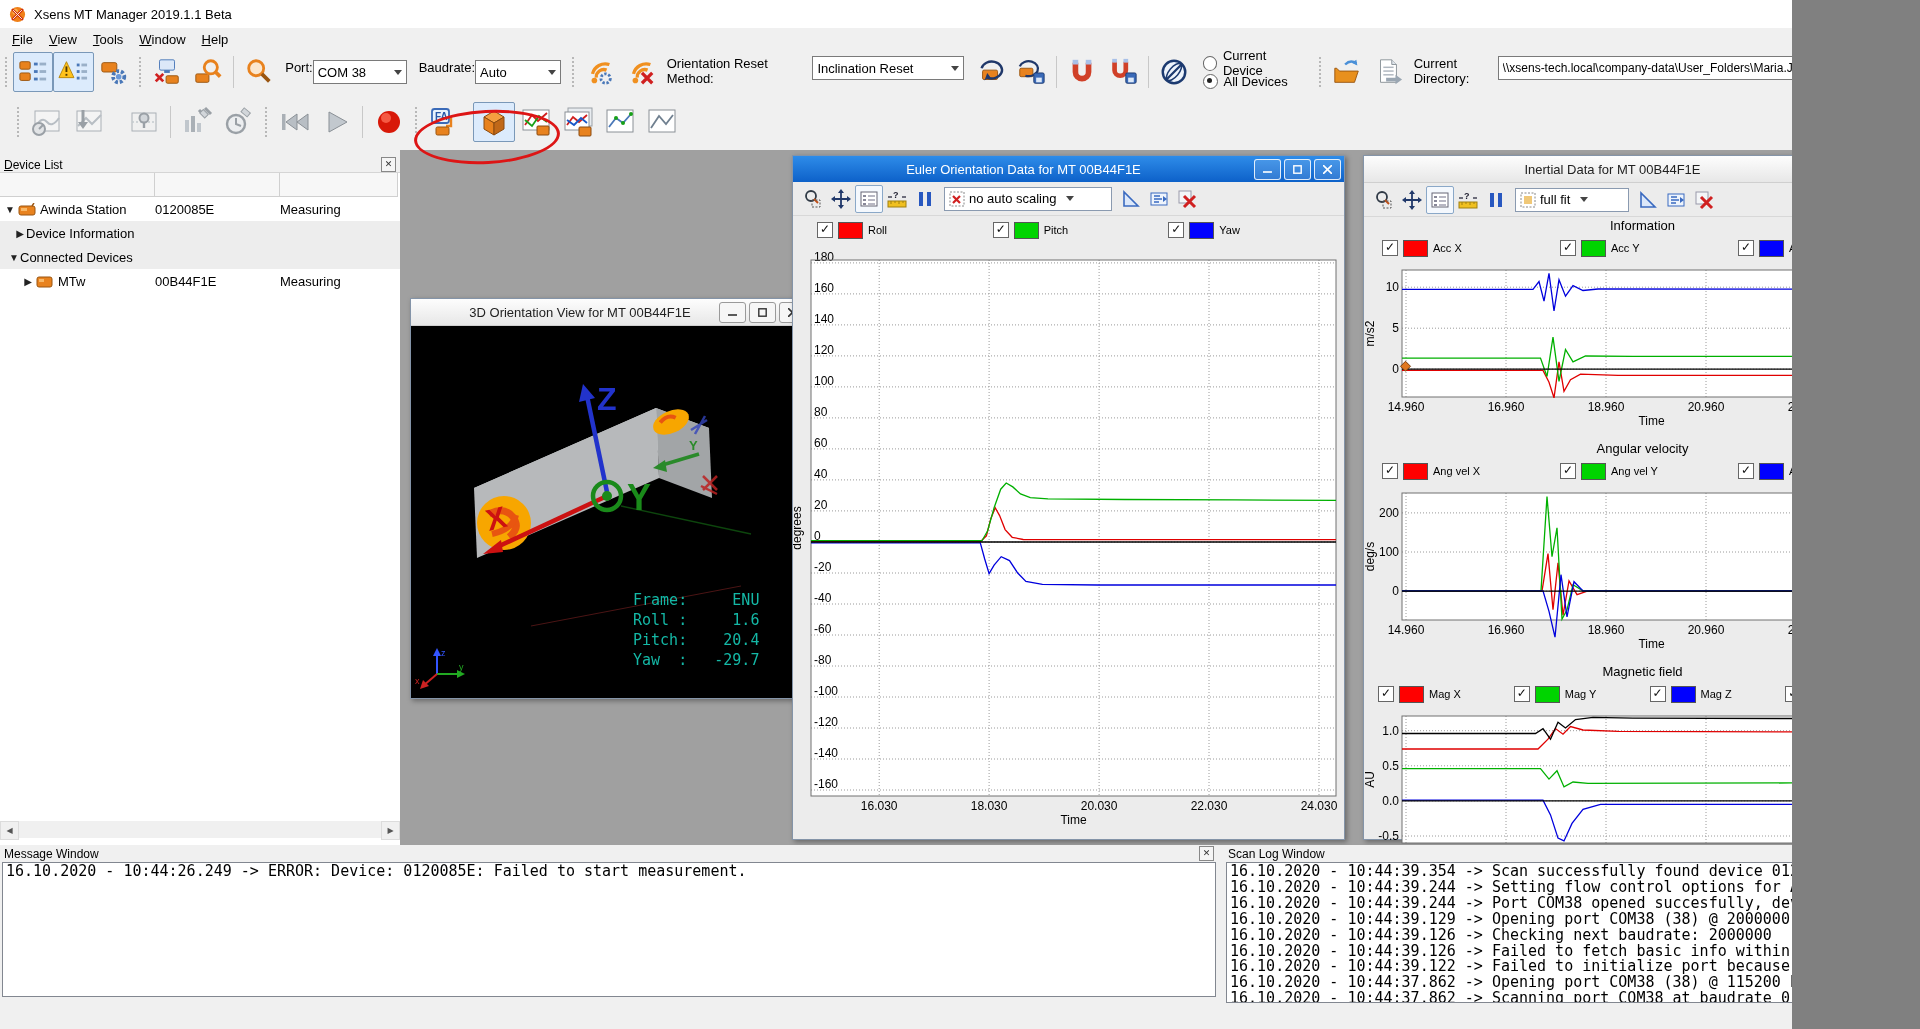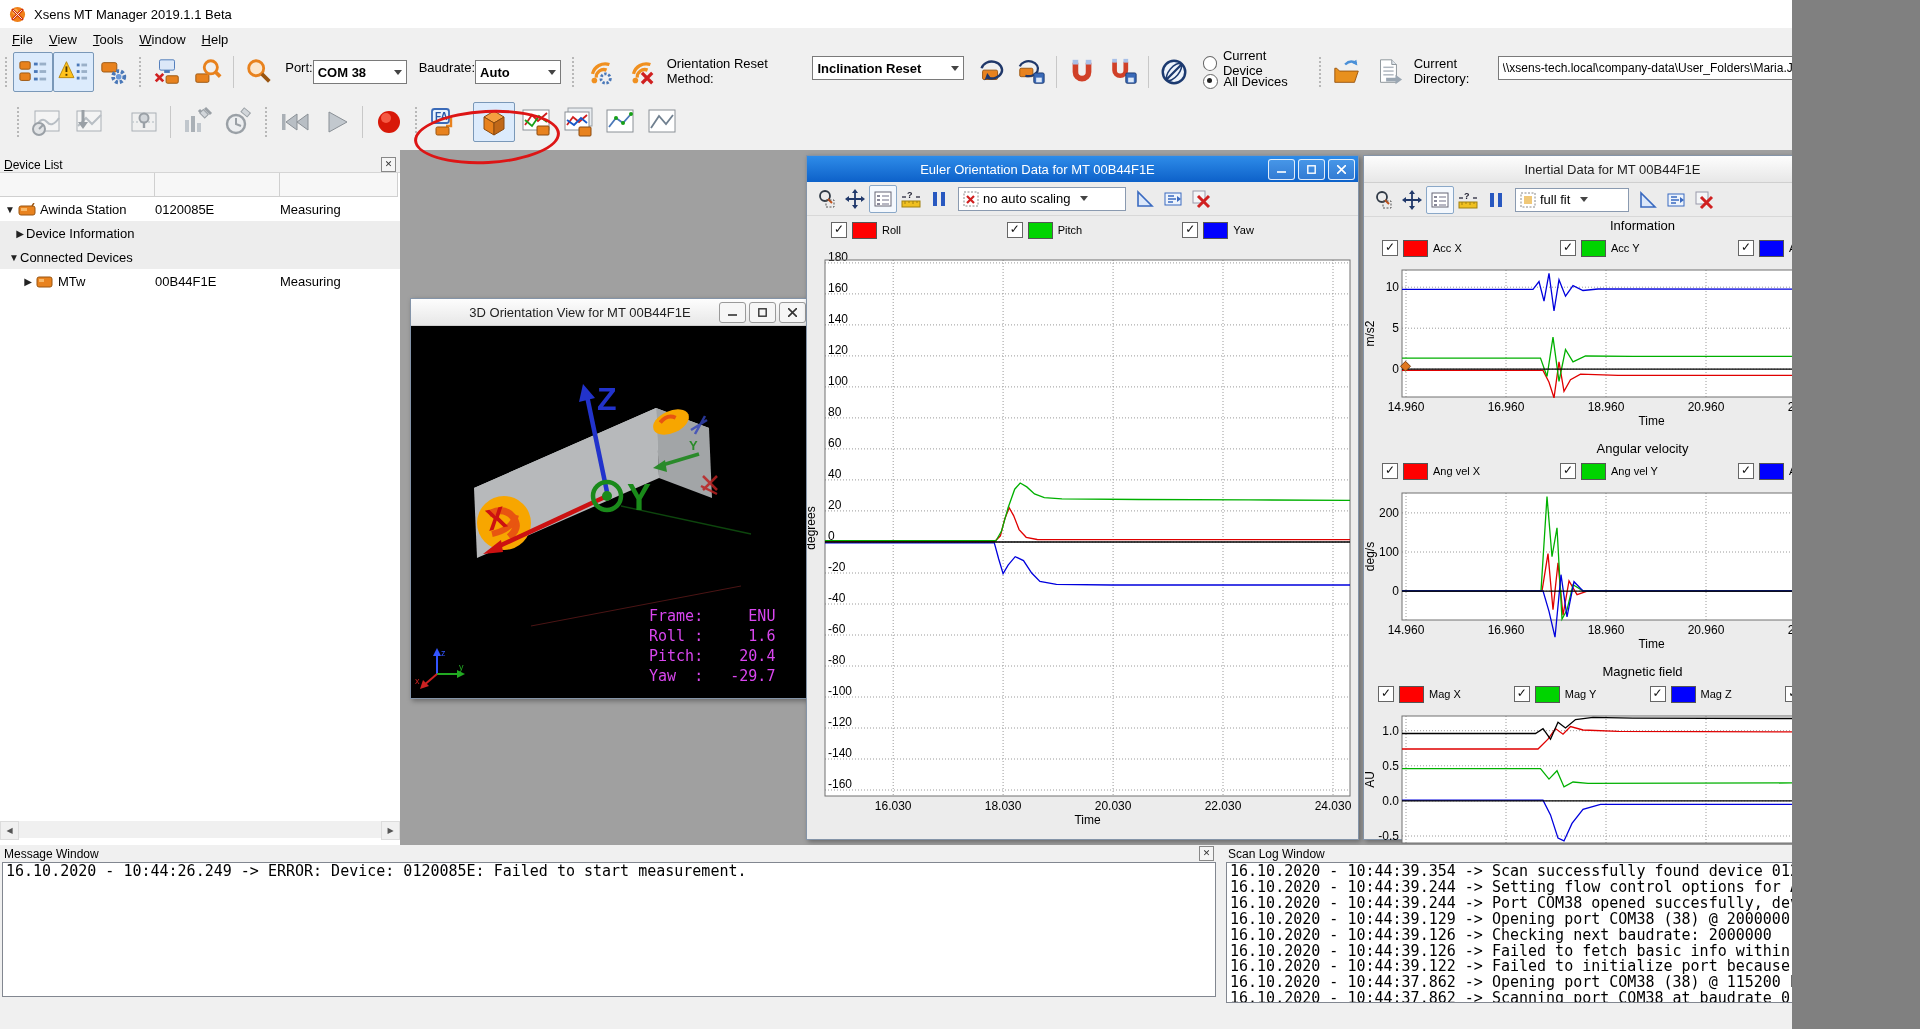--- a/index.html
+++ b/index.html
@@ -23,21 +23,21 @@
   #toolbar1{top:50px;height:44px;}
   #toolbar2{top:94px;height:56px;border-bottom:1px solid #b5b5b5;overflow:visible;padding-left:12px;}
   .grip{width:5px;height:32px;margin:0 4px;background-image:radial-gradient(#b8b8b8 1px,transparent 1.2px);
         background-size:4px 4px;}
   .tsep{width:1px;height:32px;background:#c8c8c8;margin:0 5px;}
   .tbtn{width:40px;height:38px;display:flex;align-items:center;justify-content:center;border:1px solid transparent;border-radius:2px;}
   .tbtn.pressed{border:1px solid #7a98b8;background:#dcebfc;}
   .tbtn svg{display:block;}
   .stack{display:flex;flex-direction:row;justify-content:center;margin:0 6px;}
   .stack .lab{font-size:13px;margin-bottom:2px;}
-  .combo{display:flex;align-items:center;height:22px;background:#fff;border:1px solid #7a7a7a;padding:0 4px;font-weight:bold;}
+  .combo{display:flex;align-items:center;height:22px;background:#fff;border:1px solid #7a7a7a;padding:0 4px;}
   .combo .val{flex:1;font-size:13px;padding-right:8px;}
   .arrow-down{width:0;height:0;border-left:4px solid transparent;border-right:4px solid transparent;border-top:5px solid #444;margin-left:4px;}
   .radiogrp{display:flex;flex-direction:column;margin:0 8px;}
   .radio{display:flex;align-items:center;height:18px;}
   .rdot{width:13px;height:13px;border-radius:50%;border:1px solid #666;background:#fff;margin-right:6px;position:relative;}
   .rdot.sel::after{content:"";position:absolute;left:3px;top:3px;width:5px;height:5px;border-radius:50%;background:#222;}
   #dirinput{width:368px;height:22px;background:#fff;border:1px solid #7a7a7a;display:flex;align-items:center;padding:0 2px 0 4px;}
   #dirinput .val{flex:1;font-size:12px;white-space:nowrap;overflow:hidden;}
   #redcircle{position:absolute;left:414px;top:16px;width:140px;height:48px;border:3px solid #dd1515;
              border-radius:50%;transform:rotate(-3deg);pointer-events:none;z-index:50;}
@@ -75,21 +75,21 @@
   .pcombo .val{font-size:13px;margin:0 6px 0 4px;}
   .legrow{display:flex;align-items:center;height:28px;padding-left:24px;}
   .legitem{display:flex;align-items:center;width:178px;}
   .legitem.w140{width:143px;}
   .cb{width:14px;height:14px;background:#fff;border:1px solid #666;font-size:12px;line-height:13px;text-align:center;color:#111;flex:0 0 auto;}
   .swatch{width:23px;height:15px;border:1px solid #555;margin:0 5px;flex:0 0 auto;}
   .leglabel{font-size:11px;}
   .secttl{text-align:center;font-size:13px;height:17px;line-height:17px;}
   
   #view3d-content{position:relative;width:396px;height:372px;background:#000;overflow:hidden;}
-  #overlay3d{position:absolute;left:222px;top:264px;margin:16px;color:#d946ef;
+  #overlay3d{position:absolute;left:222px;top:264px;margin:0;color:#14b8a6;
              font-family:"DejaVu Sans Mono",monospace;font-size:15px;line-height:20px;white-space:pre;}
   
   #bottomdocks{position:absolute;left:0;top:845px;width:1920px;height:158px;background:#f0f0f0;}
   .bdock .dockhead{height:17px;display:flex;align-items:center;padding:0 4px;font-size:12px;}
   #msgwin{position:absolute;left:0;top:0;width:1218px;height:158px;}
   #scanwin{position:absolute;left:1224px;top:0;width:696px;height:158px;}
   .logbox{position:absolute;left:2px;right:2px;top:17px;background:#fff;border:1px solid #828790;overflow:hidden;}
   #msgbox{height:133px;}
   #scanbox{height:139px;}
   .logtext{margin:0;padding:1px 3px;font-family:"DejaVu Sans Mono",monospace;font-size:15px;line-height:15.9px;white-space:pre;}
@@ -564,21 +564,21 @@
               <text x="4" y="358" fill="#cc2222" font-size="9">x</text>
             </g>
           </svg>
           <pre id="overlay3d">Frame:     ENU
 Roll :     1.6
 Pitch:    20.4
 Yaw  :   -29.7</pre>
         </div>
       </div>
 
-      <div class="win" style="left:406px;top:5px;width:551px;height:683px">
+      <div class="win" style="left:392px;top:5px;width:551px;height:683px">
         <div class="wtb active">
           <span class="wttl">Euler Orientation Data for MT 00B44F1E</span>
           <div class="wbtn">
               <svg width="9" height="9" viewBox="0 0 9 9">
                 <line x1="0" y1="7" x2="9" y2="7" stroke="currentColor" stroke-width="1.6"></line>
               </svg>
             </div>
           <div class="wbtn">
               <svg width="9" height="9" viewBox="0 0 9 9">
                 <rect x="0.8" y="0.8" width="7.4" height="7.4" fill="none" stroke="currentColor" stroke-width="1.4"></rect>

